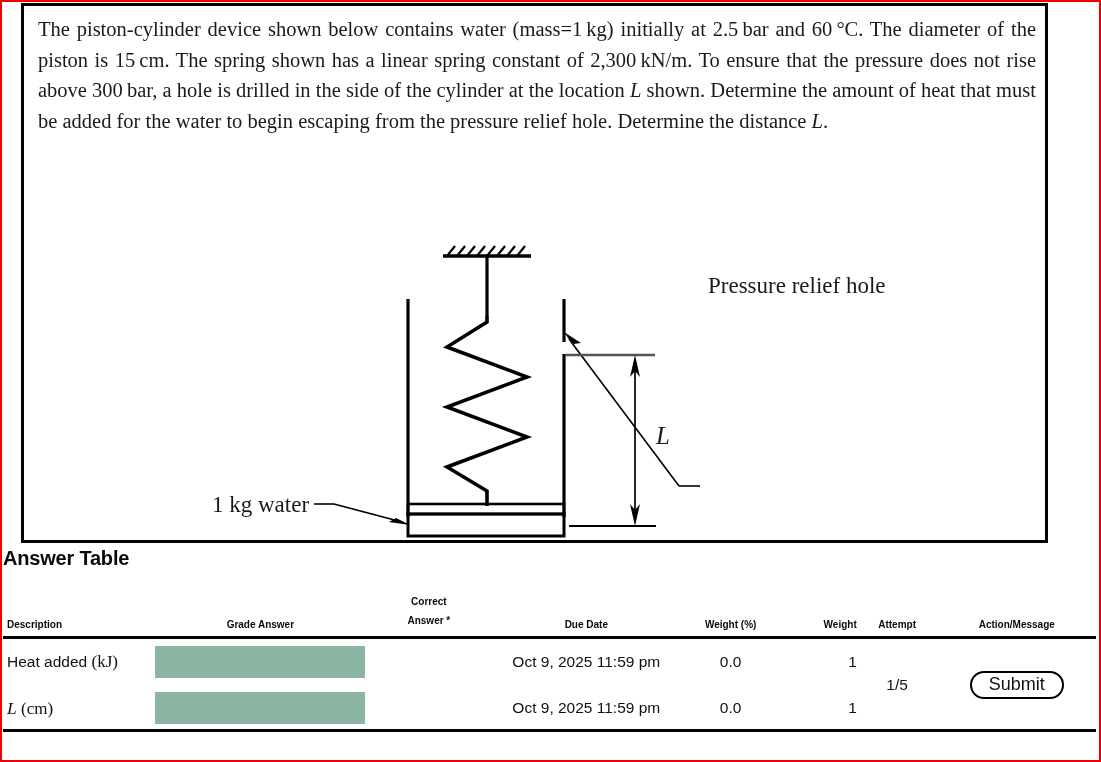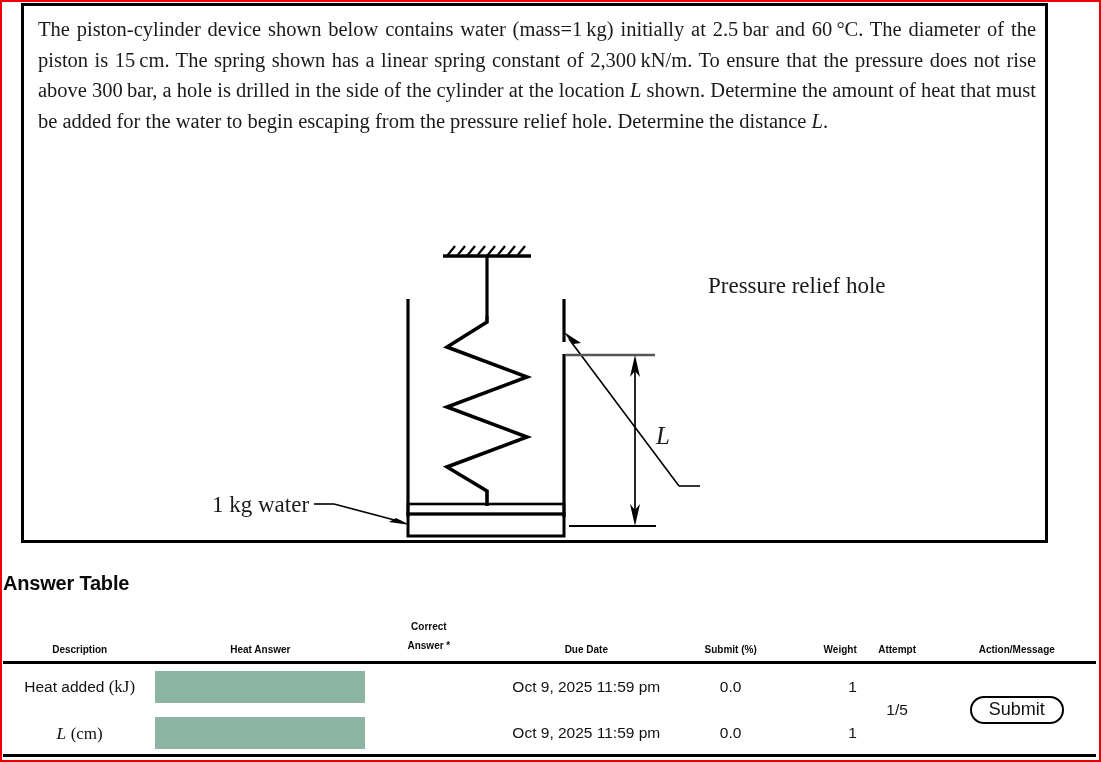--- a/index.html
+++ b/index.html
@@ -39,21 +39,21 @@
   }
   #question-text .mi { font-style: italic; }
   #question-diagram {
     position: absolute;
     left: 0px; top: 208px;
     width: 1021px; height: 326px;
   }
   
   #answer-section {
     position: absolute;
-    left: 1px; top: 547px;
+    left: 1px; top: 522px;
     width: 1095px; height: 213px;
   }
   #answer-table-title {
     position: absolute;
     left: 0px; top: 23px;
     font-size: 20px;
     font-weight: bold;
     color: #0a0a0a;
     letter-spacing: -0.2px;
   }
@@ -77,21 +77,21 @@
     border-bottom: 3px solid #000000;
   }
   table.answers tbody tr.last-row {
     border-bottom: 0;
   }
   table.answers tbody td {
     padding: 4px 0;
     vertical-align: middle;
     font-weight: normal;
   }
-  .col-desc   { width: 148px; text-align: center;   padding-left: 4px !important; }
+  .col-desc   { width: 148px; text-align: left;   padding-left: 4px !important; }
   .col-your   { width: 214px; text-align: center; }
   .col-correct{ width: 120px; text-align: center; }
   .col-due    { width: 192px; text-align: center; }
   .col-grade  { width: 94px;  text-align: center; }
   .col-weight { width: 78px;  text-align: right; }
   .col-attempt{ width: 80px;  text-align: center; }
   .col-action { width: 157px; text-align: center; }
 
   .hdr-two-line { line-height: 19px; white-space: normal !important; }
 
@@ -195,27 +195,27 @@
   </div>
 
   <div id="answer-section">
 
     <div id="answer-table-title">Answer Table</div>
 
     <table class="answers">
       <thead>
         <tr>
           <th class="col-desc">Description</th>
-          <th class="col-your">Heat Answer</th>
+          <th class="col-your">Grade Answer</th>
           <th class="col-correct hdr-two-line">
             <div>Correct</div>
             <div>Answer *</div>
           </th>
           <th class="col-due">Due Date</th>
-          <th class="col-grade">Submit (%)</th>
+          <th class="col-grade">Weight (%)</th>
           <th class="col-weight">Weight</th>
           <th class="col-attempt">Attempt</th>
           <th class="col-action">Action/Message</th>
         </tr>
       </thead>
       <tbody>
         <tr>
           <td class="col-desc">
             <span class="desc-label"><span>Heat added </span><span class="unit">(kJ)</span></span>
           </td>

